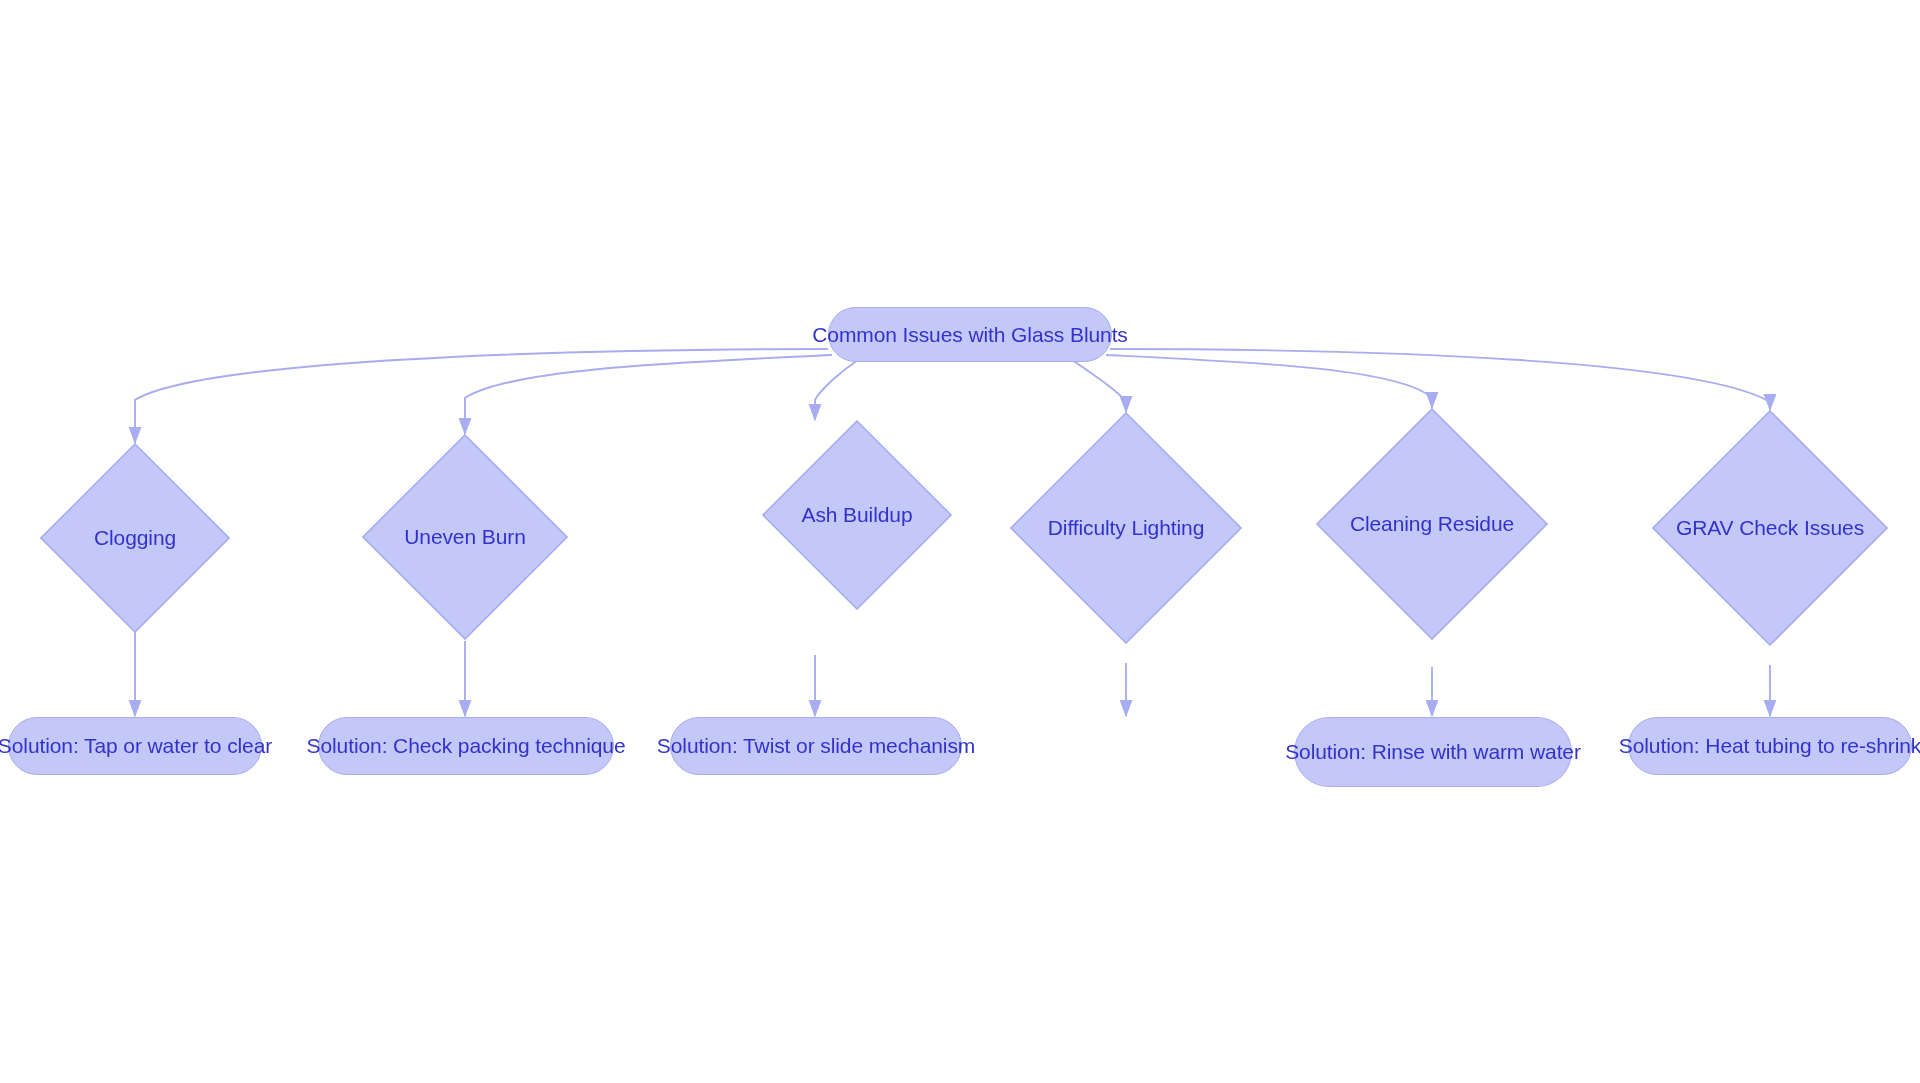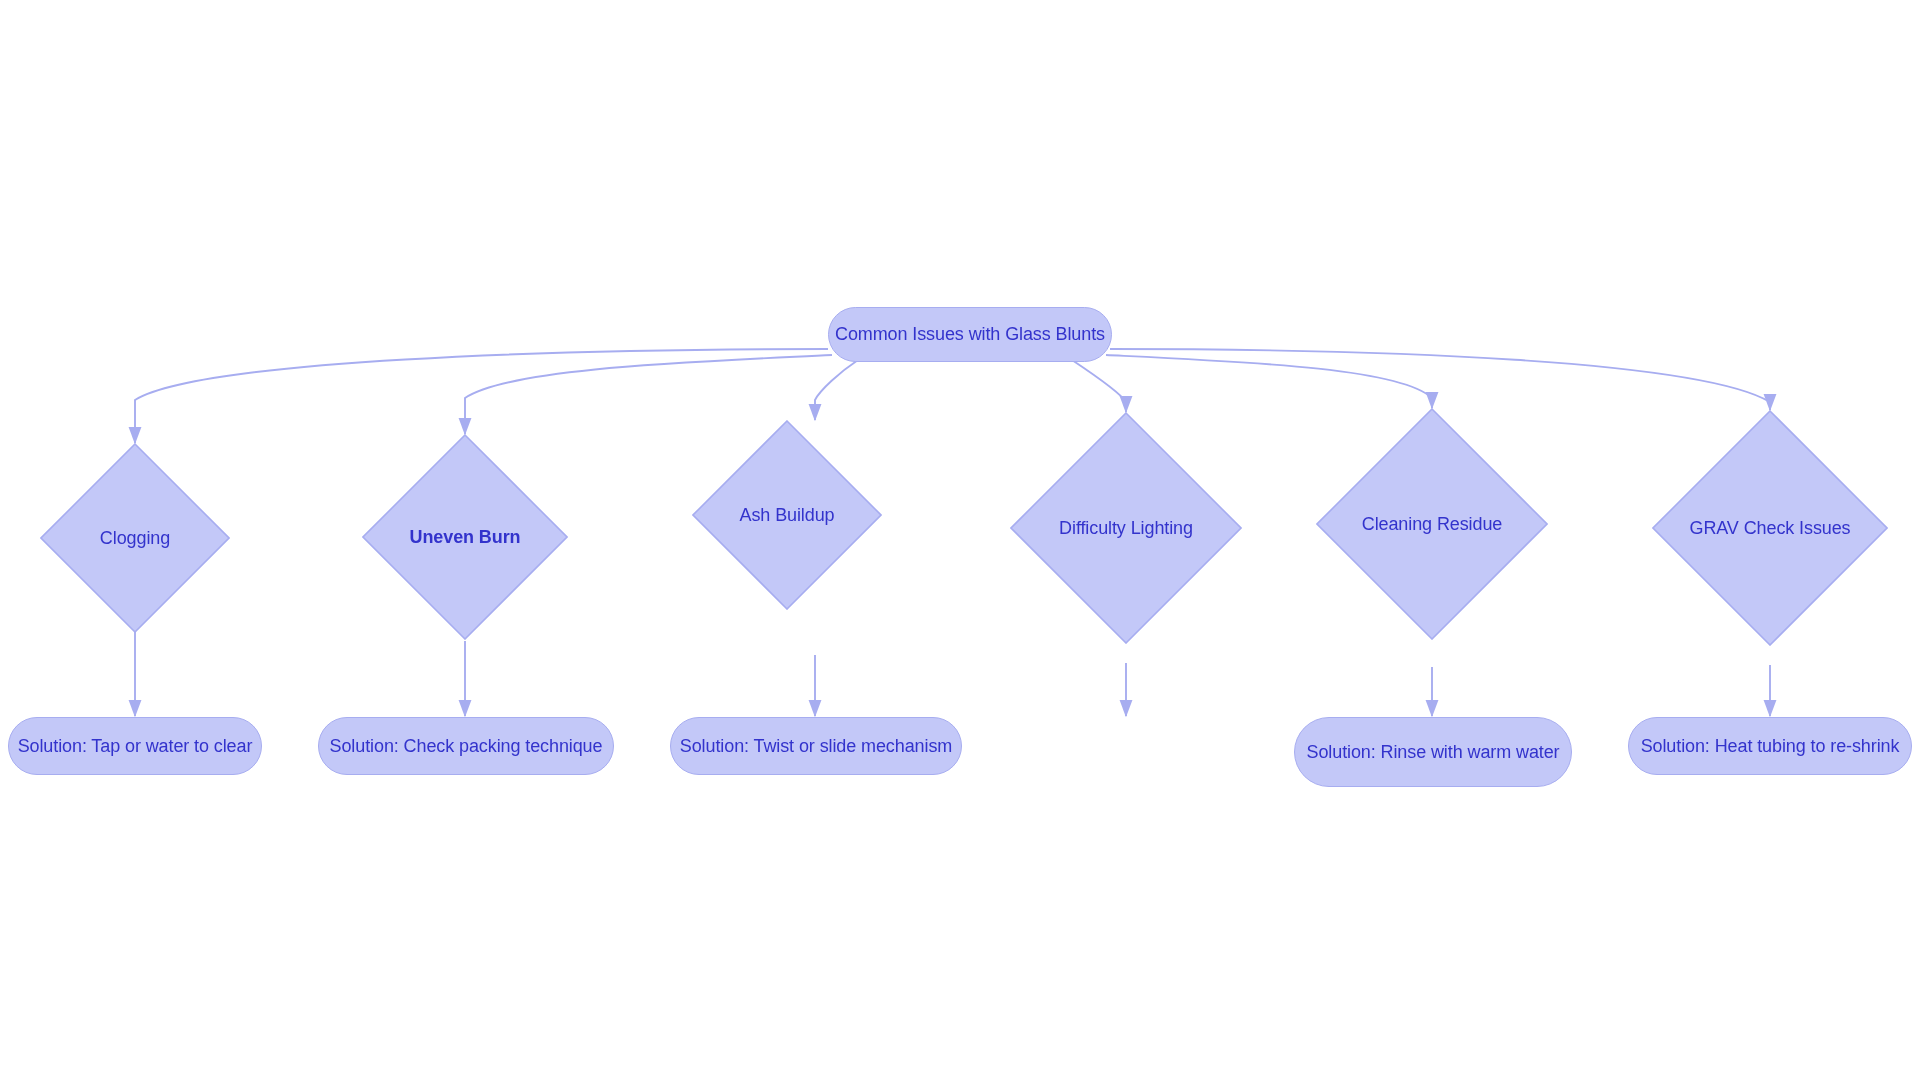--- a/index.html
+++ b/index.html
@@ -25,21 +25,21 @@
     width: 1920px;
     height: 1083px;
   }
   .node {
     position: absolute;
     box-sizing: border-box;
     display: flex;
     align-items: center;
     justify-content: center;
     color: #3333cc;
-    font-size: 18px;
+    font-size: 21px;
     letter-spacing: -0.1px;
     white-space: nowrap;
     user-select: none;
   }
   .node-root, .node-solution {
     background: #c3c8f8;
     border: 1px solid #a7adf0;
     border-radius: 999px;
   }
   .node-issue {
@@ -92,28 +92,28 @@
     <span>Common Issues with Glass Blunts</span>
   </div>
 
   <div class="node node-issue" style="left:40px; top:443px; width:190px; height:190px;text-align:center;">
     <svg class="diamond-shape" viewBox="0 0 190 190" preserveAspectRatio="none">
       <polygon points="95,1 189,95 95,189 1,95" fill="#c3c8f8" stroke="#a7adf0" stroke-width="1.6"></polygon>
     </svg>
     <span class="diamond-label">Clogging</span>
   </div>
 
-  <div class="node node-issue" style="left:362px; top:434px; width:206px; height:206px;font-weight:bold;">
+  <div class="node node-issue" style="left:362px; top:434px; width:206px; height:206px;">
     <svg class="diamond-shape" viewBox="0 0 206 206" preserveAspectRatio="none">
       <polygon points="103,1 205,103 103,205 1,103" fill="#c3c8f8" stroke="#a7adf0" stroke-width="1.6"></polygon>
     </svg>
     <span class="diamond-label">Uneven Burn</span>
   </div>
 
-  <div class="node node-issue" style="left:692px; top:420px; width:190px; height:190px;justify-content:center;">
+  <div class="node node-issue" style="left:762px; top:420px; width:190px; height:190px;justify-content:center;">
     <svg class="diamond-shape" viewBox="0 0 190 190" preserveAspectRatio="none">
       <polygon points="95,1 189,95 95,189 1,95" fill="#c3c8f8" stroke="#a7adf0" stroke-width="1.6"></polygon>
     </svg>
     <span class="diamond-label">Ash Buildup</span>
   </div>
 
   <div class="node node-issue" style="left:1010px; top:412px; width:232px; height:232px;">
     <svg class="diamond-shape" viewBox="0 0 232 232" preserveAspectRatio="none">
       <polygon points="116,1 231,116 116,231 1,116" fill="#c3c8f8" stroke="#a7adf0" stroke-width="1.6"></polygon>
     </svg>

